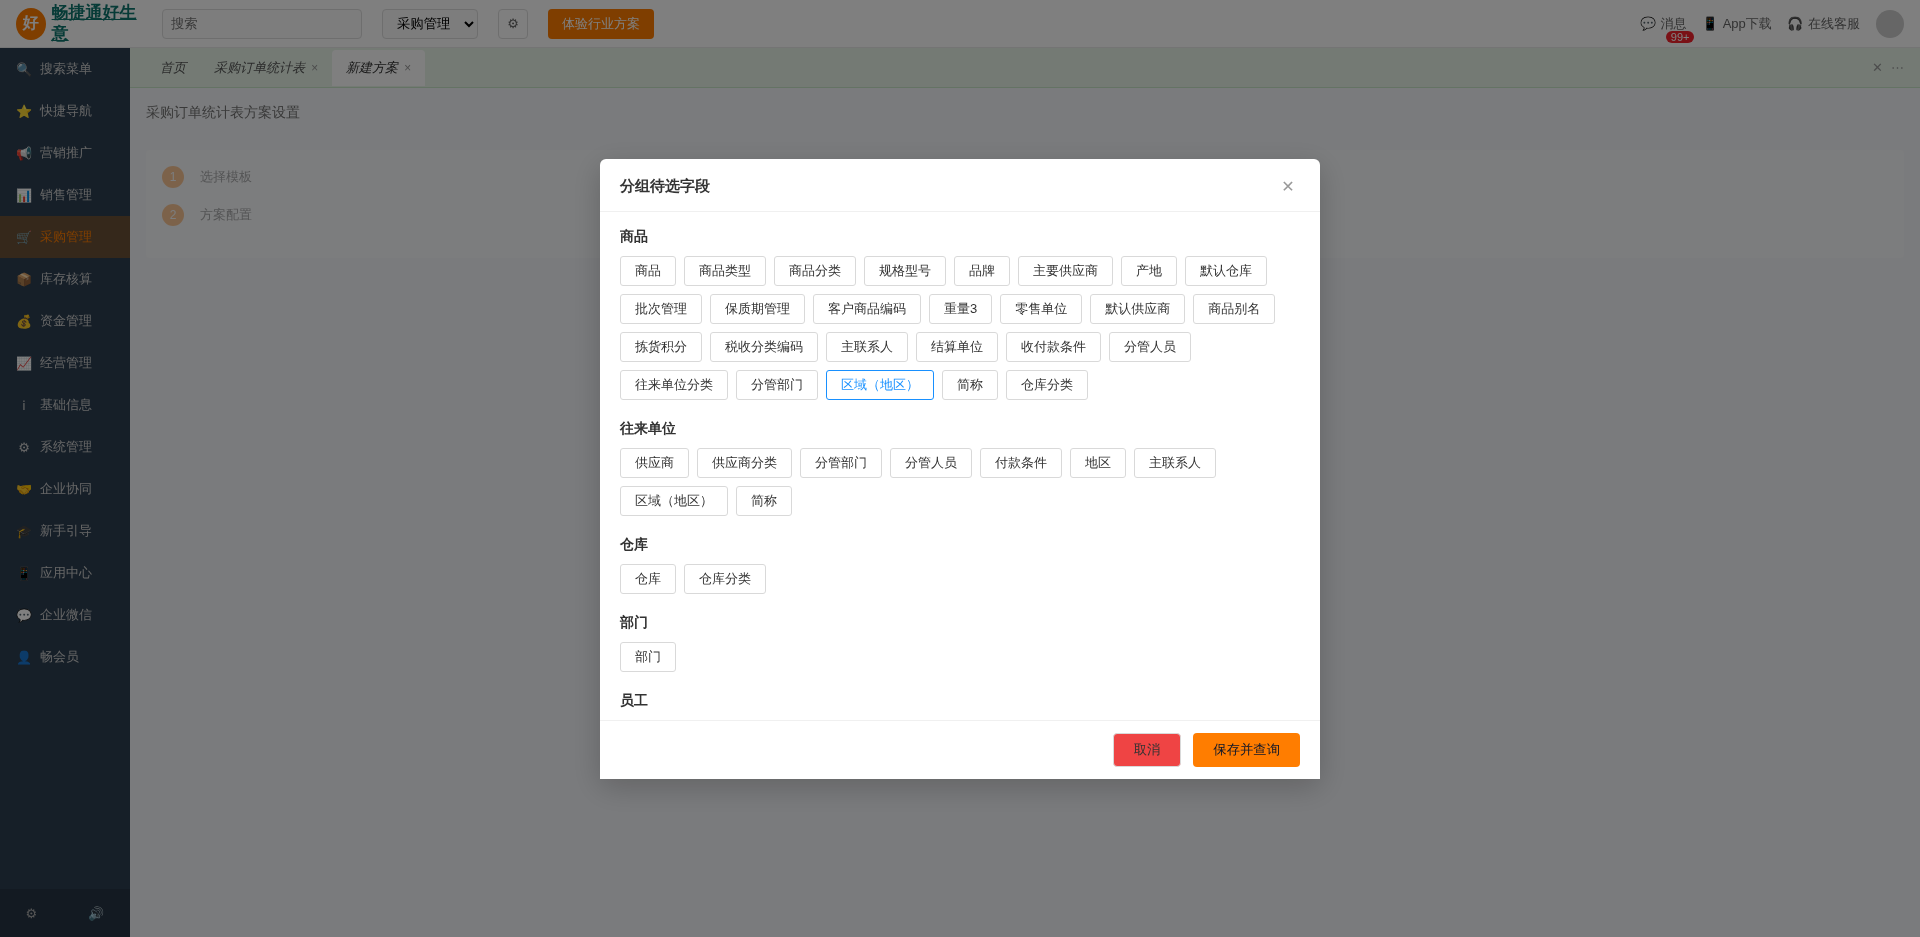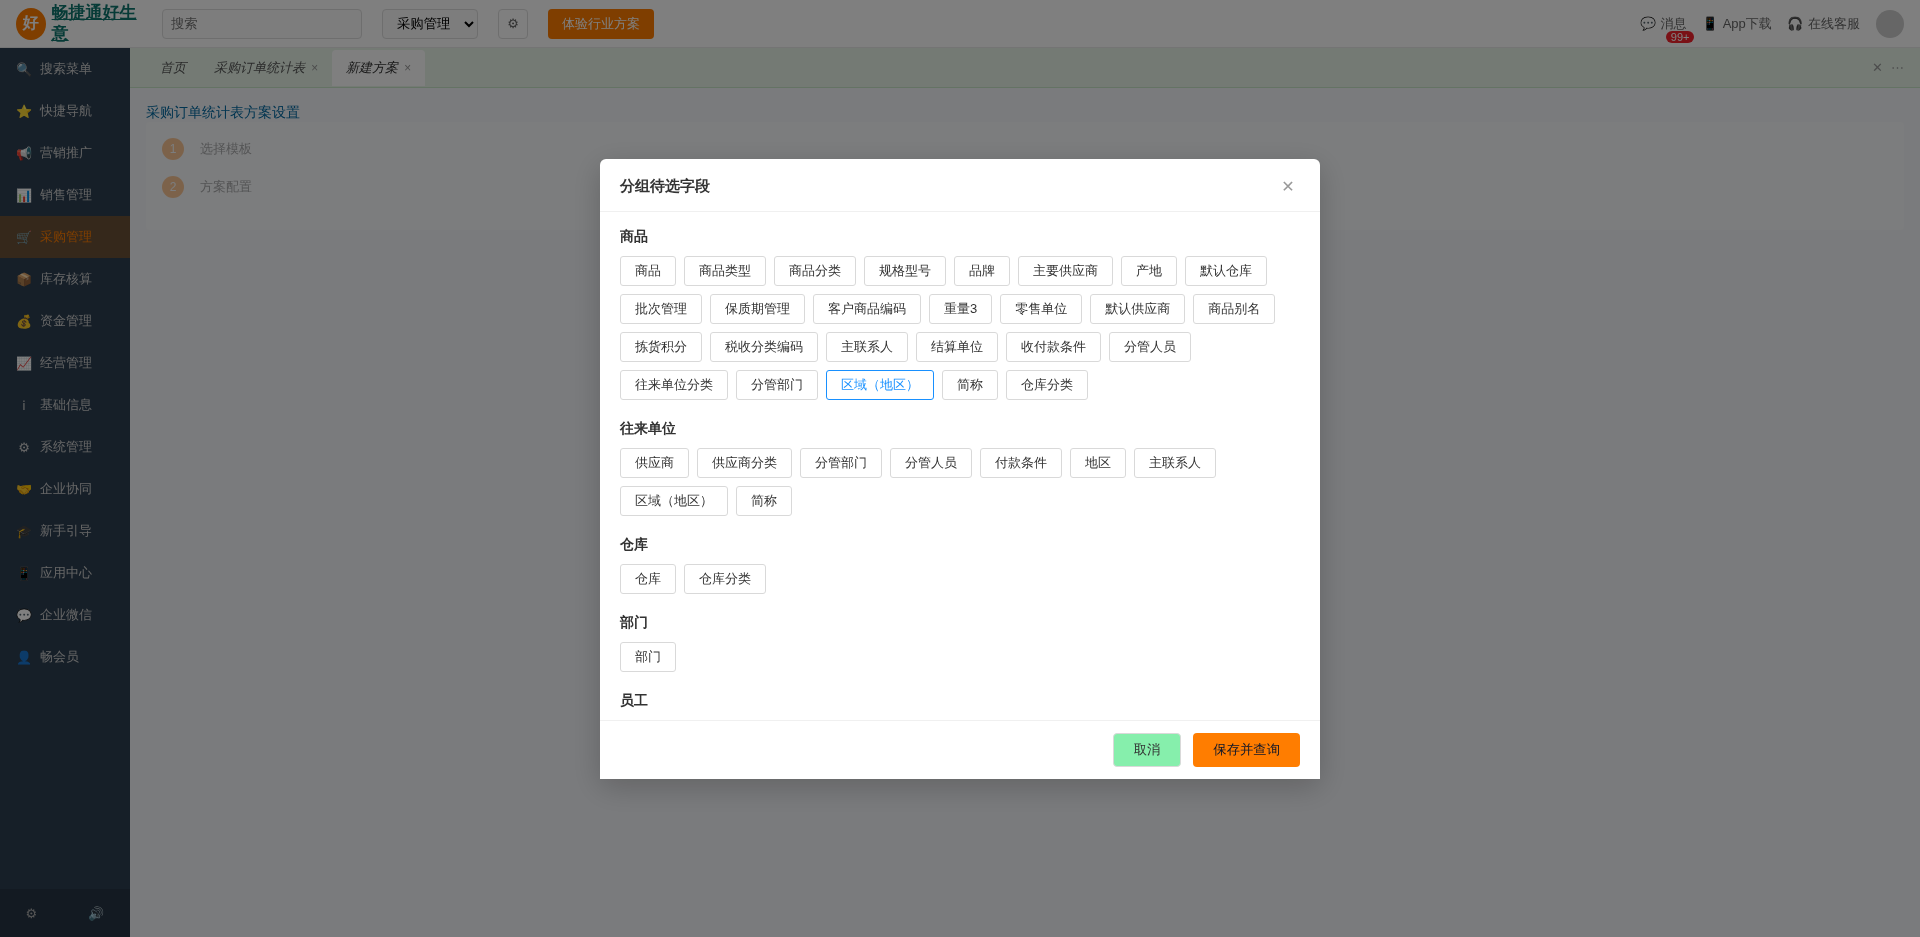--- a/index.html
+++ b/index.html
@@ -137,21 +137,21 @@
     }
 
     
     .main-content {
       position: fixed;
       top: 88px; left: 130px; right: 0; bottom: 0;
       background: #f5f7fa;
       overflow: auto;
       padding: 16px;
     }
-    .page-title { font-size: 14px; color: #0369a1; margin-bottom: 0; }
+    .page-title { font-size: 14px; color: #737373; margin-bottom: 28px; }
 
     
     .content-bg {
       background: #fff;
       border-radius: 4px;
       padding: 16px;
       opacity: 0.4;
     }
 
     
@@ -189,21 +189,21 @@
     .modal-footer {
       display: flex; justify-content: flex-end; gap: 12px;
       padding: 12px 20px;
       border-top: 1px solid #f0f0f0;
       flex-shrink: 0;
       background: #fff;
     }
     .btn-cancel {
       height: 34px; padding: 0 20px;
       border: 1px solid #d9d9d9; border-radius: 4px;
-      background: #86efac; cursor: pointer; color: #333;
+      background: #ef4444; cursor: pointer; color: #333;
     }
     .btn-confirm {
       height: 34px; padding: 0 20px;
       border: none; border-radius: 4px;
       background: #ff7d00; color: #0f172a; cursor: pointer;
     }
 
     
     .field-section { margin-bottom: 20px; }
     .section-title {

